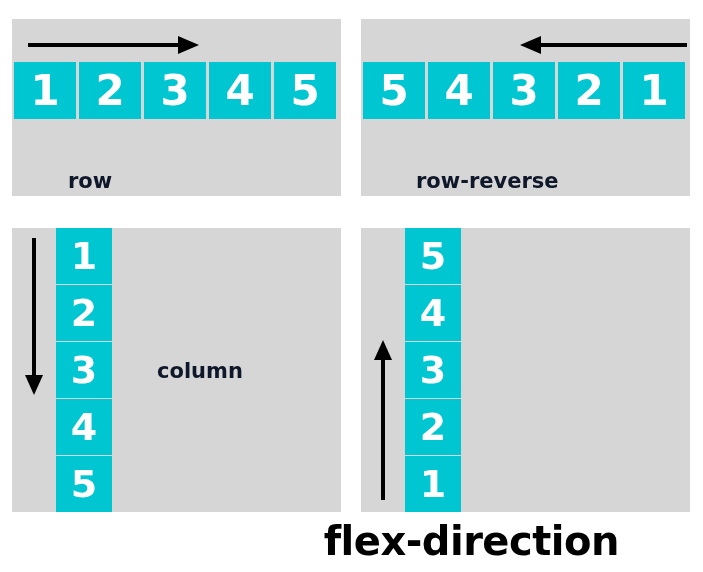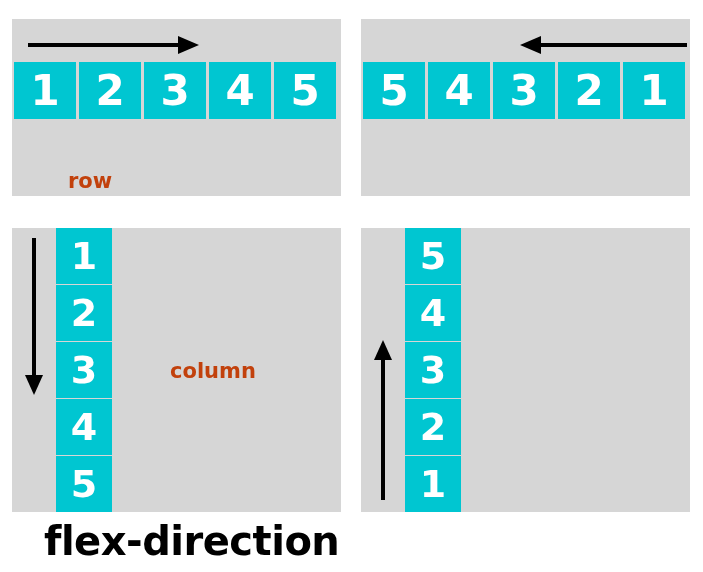--- a/index.html
+++ b/index.html
@@ -70,52 +70,51 @@
   .cy1 { top: 57px; }
   .cy2 { top: 114px; }
   .cy3 { top: 171px; }
   .cy4 { top: 228px; }
 
   .col-x { left: 44px; }
 
   
   .panel-label {
     position: absolute;
-    color: #c2410c;
+    color: #0f172a;
     font-weight: 700;
     font-size: 21px;
     white-space: nowrap;
   }
   #label-row            { left: 56px;  top: 150px; }
   #label-row-reverse    { left: 55px;  top: 150px; }
-  #label-column         { left: 158px; top: 131px; }
+  #label-column         { left: 145px; top: 131px; }
   #label-column-reverse { left: 105px; top: 131px; }
 
   
   .arrow {
     position: absolute;
     overflow: visible;
   }
   #arrow-row            { left: 16px;  top: 14px; }
   #arrow-row-reverse    { left: 155px; top: 14px; }
   #arrow-column         { left: 10px;  top: 10px; }
   #arrow-column-reverse { left: 10px;  top: 10px; }
 
   
   #caption {
     position: absolute;
     left: 0;
     top: 518px;
     width: 619px;
-    text-align: left;
+    text-align: right;
     font-size: 40px;
     font-weight: 700;
     color: #000000;
     letter-spacing: -0.5px;
-    padding-left: 44px;
   }
 </style>
 </head>
 <body>
 
 <div class="stage">
 
   <div class="panel" id="panel-row">
 
     <div class="arrow" id="arrow-row">
@@ -142,20 +141,21 @@
         <polygon points="25,3 4,12 25,21" fill="#000000"></polygon>
       </svg>
     </div>
 
     <div class="box box-row rx0">5</div>
     <div class="box box-row rx1">4</div>
     <div class="box box-row rx2">3</div>
     <div class="box box-row rx3">2</div>
     <div class="box box-row rx4">1</div>
 
+    <div class="panel-label" id="label-row-reverse">row-reverse</div>
   </div>
 
   <div class="panel" id="panel-column">
 
     <div class="arrow" id="arrow-column">
       <svg width="24" height="160" viewBox="0 0 24 160">
         <line x1="12" y1="0" x2="12" y2="142" stroke="#000000" stroke-width="4"></line>
         <polygon points="3,137 12,157 21,137" fill="#000000"></polygon>
       </svg>
     </div>

